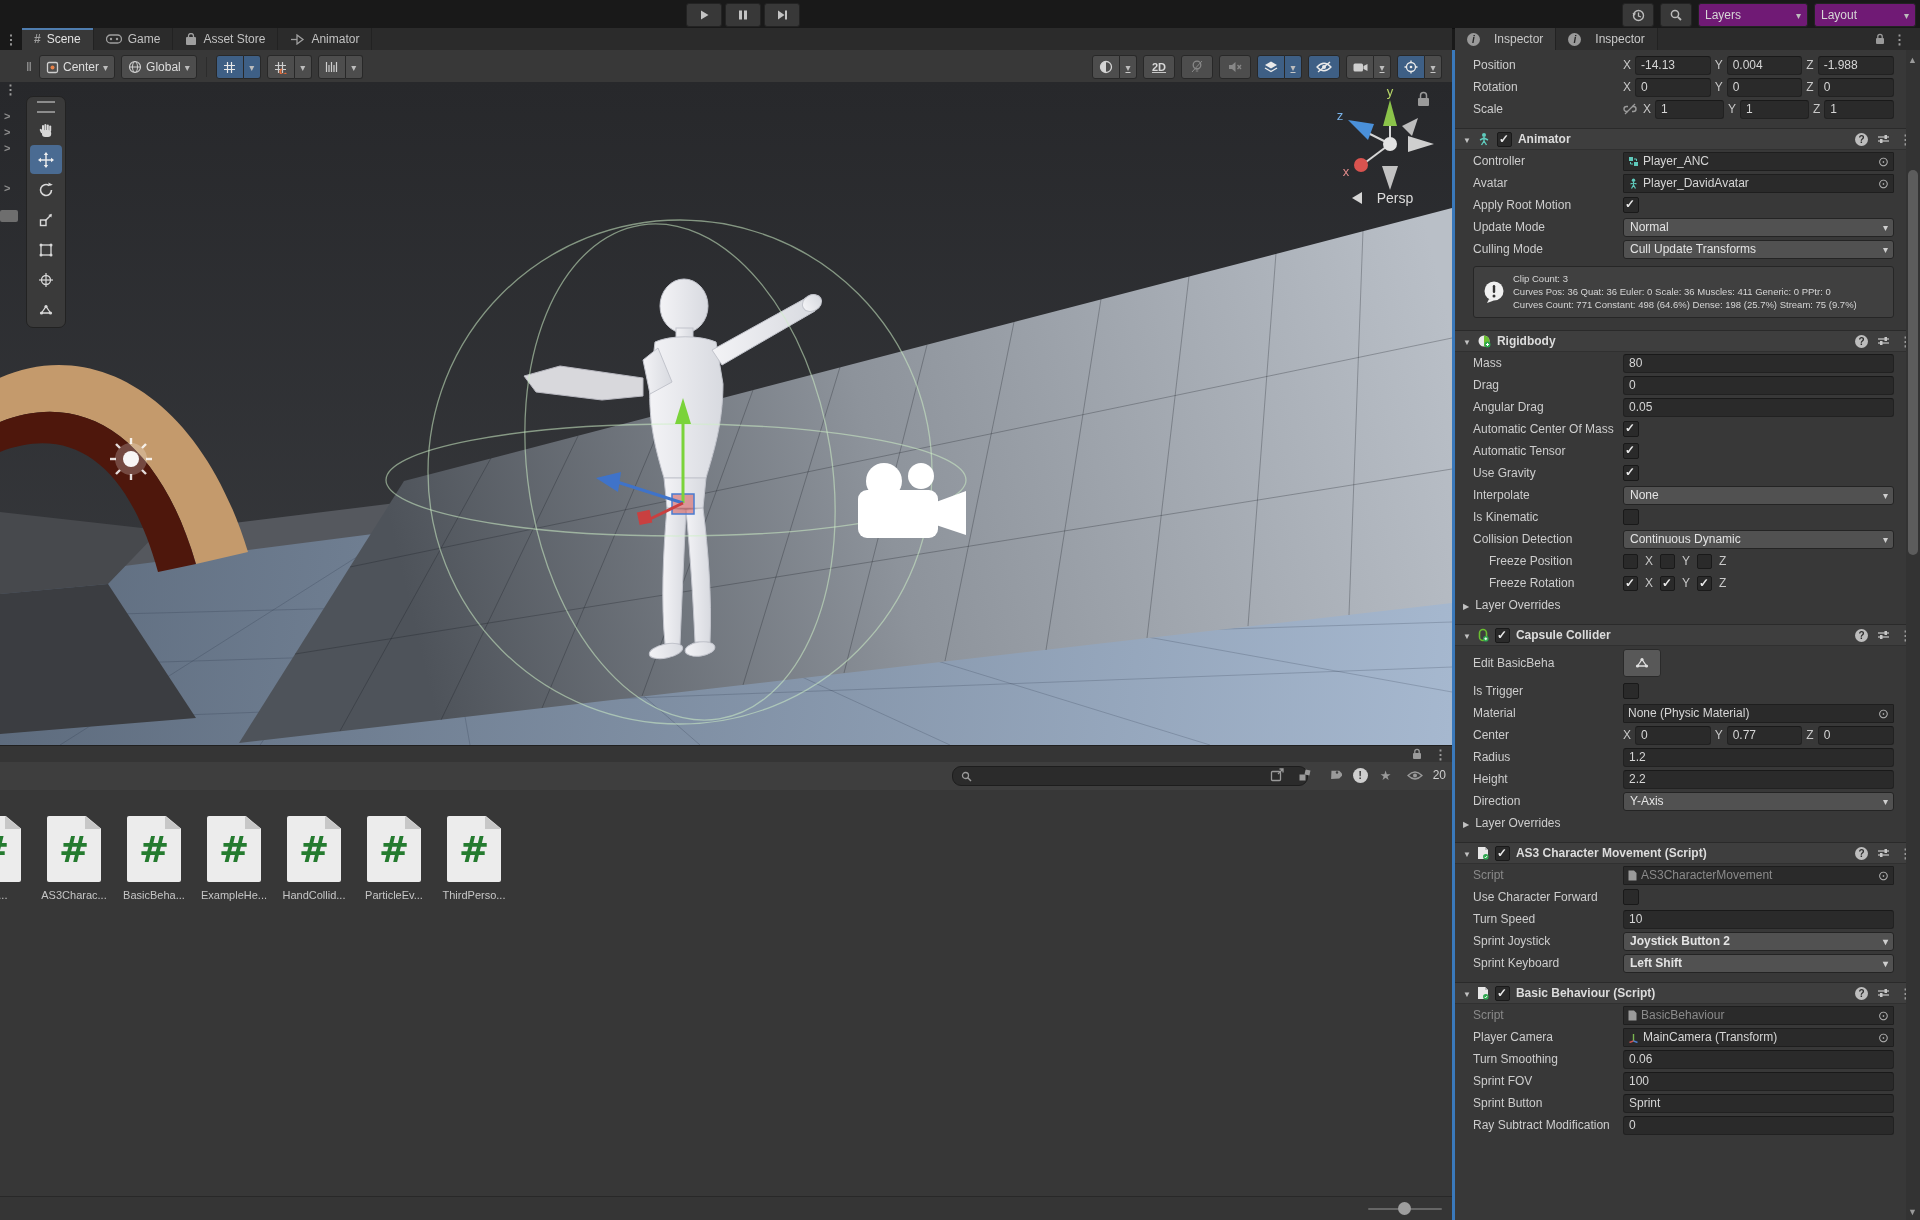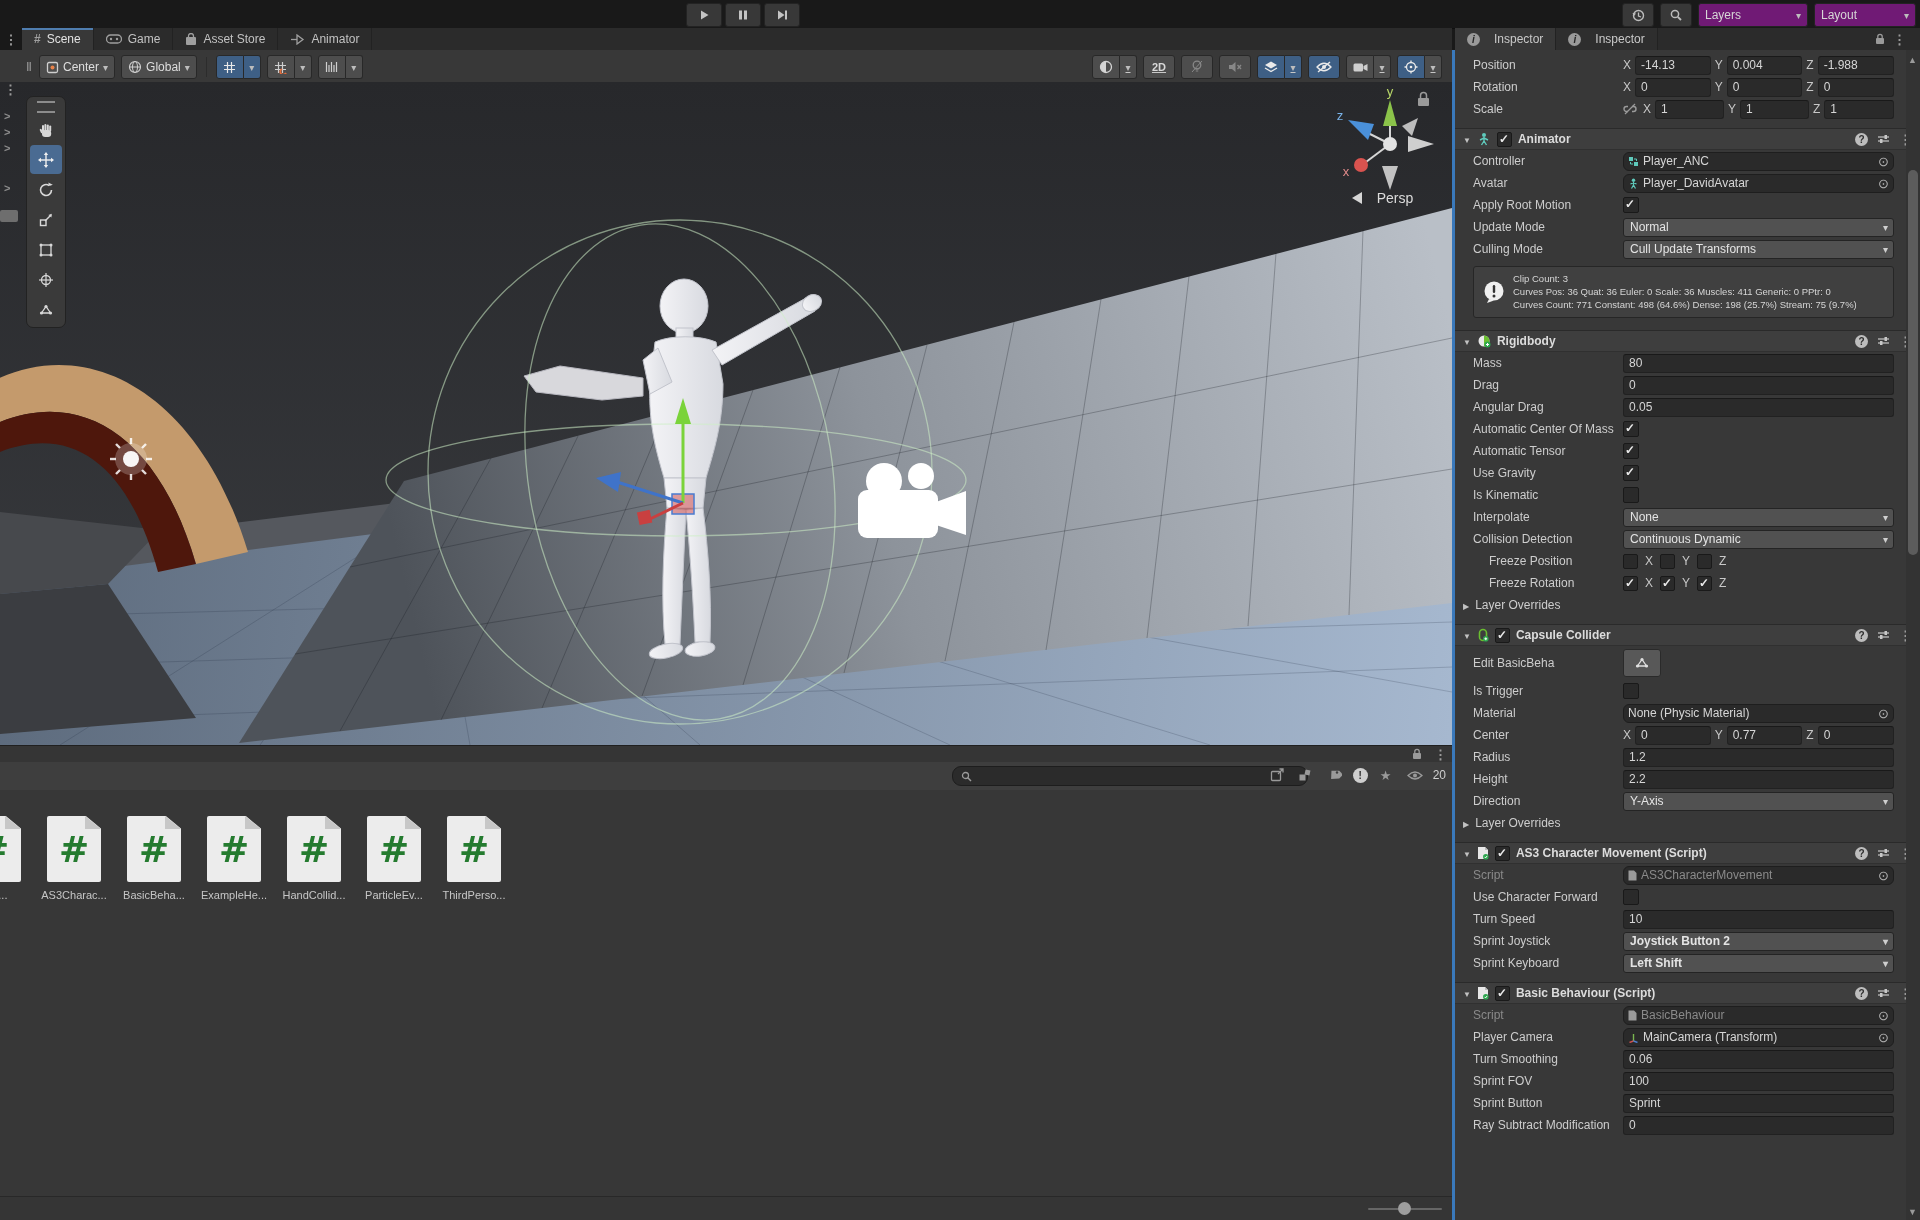--- a/index.html
+++ b/index.html
@@ -70,21 +70,21 @@
   .iinfo{width:13px;height:13px;border-radius:50%;background:#9a9a9a;color:#262626;font-size:10px;font-weight:bold;font-style:italic;display:flex;align-items:center;justify-content:center;}
   .iinfo::before{content:"i";}
   .itab-right{margin-left:auto;display:flex;align-items:center;gap:8px;padding-right:14px;}
   .irow{display:flex;align-items:center;height:22px;padding-right:26px;}
   .ilabel{flex:0 0 150px;padding-left:18px;white-space:nowrap;overflow:hidden;color:#cdcdcd;}
   .ilabel.sub{padding-left:34px;flex:0 0 134px;}
   .ival{flex:1;display:flex;align-items:center;min-width:0;gap:4px;}
   .tfield{flex:1;height:17px;background:#2a2a2a;border:1px solid #212121;border-top-color:#191919;border-radius:3px;display:flex;align-items:center;padding:0 5px;color:#d6d6d6;min-width:0;}
   .dd{flex:1;height:17px;background:#515151;border:1px solid #242424;border-radius:3px;display:flex;align-items:center;padding:0 6px;color:#e4e4e4;position:relative;min-width:0;}
   .dd::after{content:"▾";position:absolute;right:5px;font-size:10px;color:#cfcfcf;}
-  .objf{flex:1;height:17px;background:#2a2a2a;border:1px solid #1e1e1e;border-radius:6px;display:flex;align-items:center;padding:0 4px;gap:4px;color:#d6d6d6;position:relative;min-width:0;}
+  .objf{flex:1;height:17px;background:#2a2a2a;border:1px solid #1e1e1e;border-radius:1px;display:flex;align-items:center;padding:0 4px;gap:4px;color:#d6d6d6;position:relative;min-width:0;}
   .picker{margin-left:auto;}
   .picker::before{content:"⊙";color:#b5b5b5;font-size:13px;}
   .cb{width:14px;height:14px;background:#2a2a2a;border:1px solid #191919;border-radius:2px;position:relative;flex:none;}
   .cb.on::before{content:"✓";position:absolute;left:1px;top:-1px;color:#eaeaea;font-size:12px;font-weight:bold;}
   .cb.small{width:13px;height:13px;}
   .axgrp{display:flex;align-items:center;gap:4px;flex:1;min-width:0;}
   .ax{color:#c8c8c8;flex:none;}
   .chead{display:flex;align-items:center;height:20px;background:#3e3e3e;border-top:1px solid #2a2a2a;border-bottom:1px solid #303030;
     font-weight:bold;color:#dcdcdc;padding:0 8px;gap:6px;margin-top:8px;}
   .fold::before{content:"▼";font-size:8px;color:#c2c2c2;}
@@ -926,31 +926,31 @@
         <span class="cb on"></span>
       </div>
     </div>
   <div class="irow">
       <div class="ilabel">Use Gravity</div>
       <div class="ival">
         <span class="cb on"></span>
       </div>
     </div>
   <div class="irow">
-      <div class="ilabel">Is Kinematic</div>
-      <div class="ival">
-        <span class="cb"></span>
-      </div>
-    </div>
-  <div class="irow">
       <div class="ilabel">Interpolate</div>
       <div class="ival">
         <div class="dd">
           <span>None</span>
         </div>
+      </div>
+    </div>
+  <div class="irow">
+      <div class="ilabel">Is Kinematic</div>
+      <div class="ival">
+        <span class="cb"></span>
       </div>
     </div>
   <div class="irow">
       <div class="ilabel">Collision Detection</div>
       <div class="ival">
         <div class="dd">
           <span>Continuous Dynamic</span>
         </div>
       </div>
     </div>

